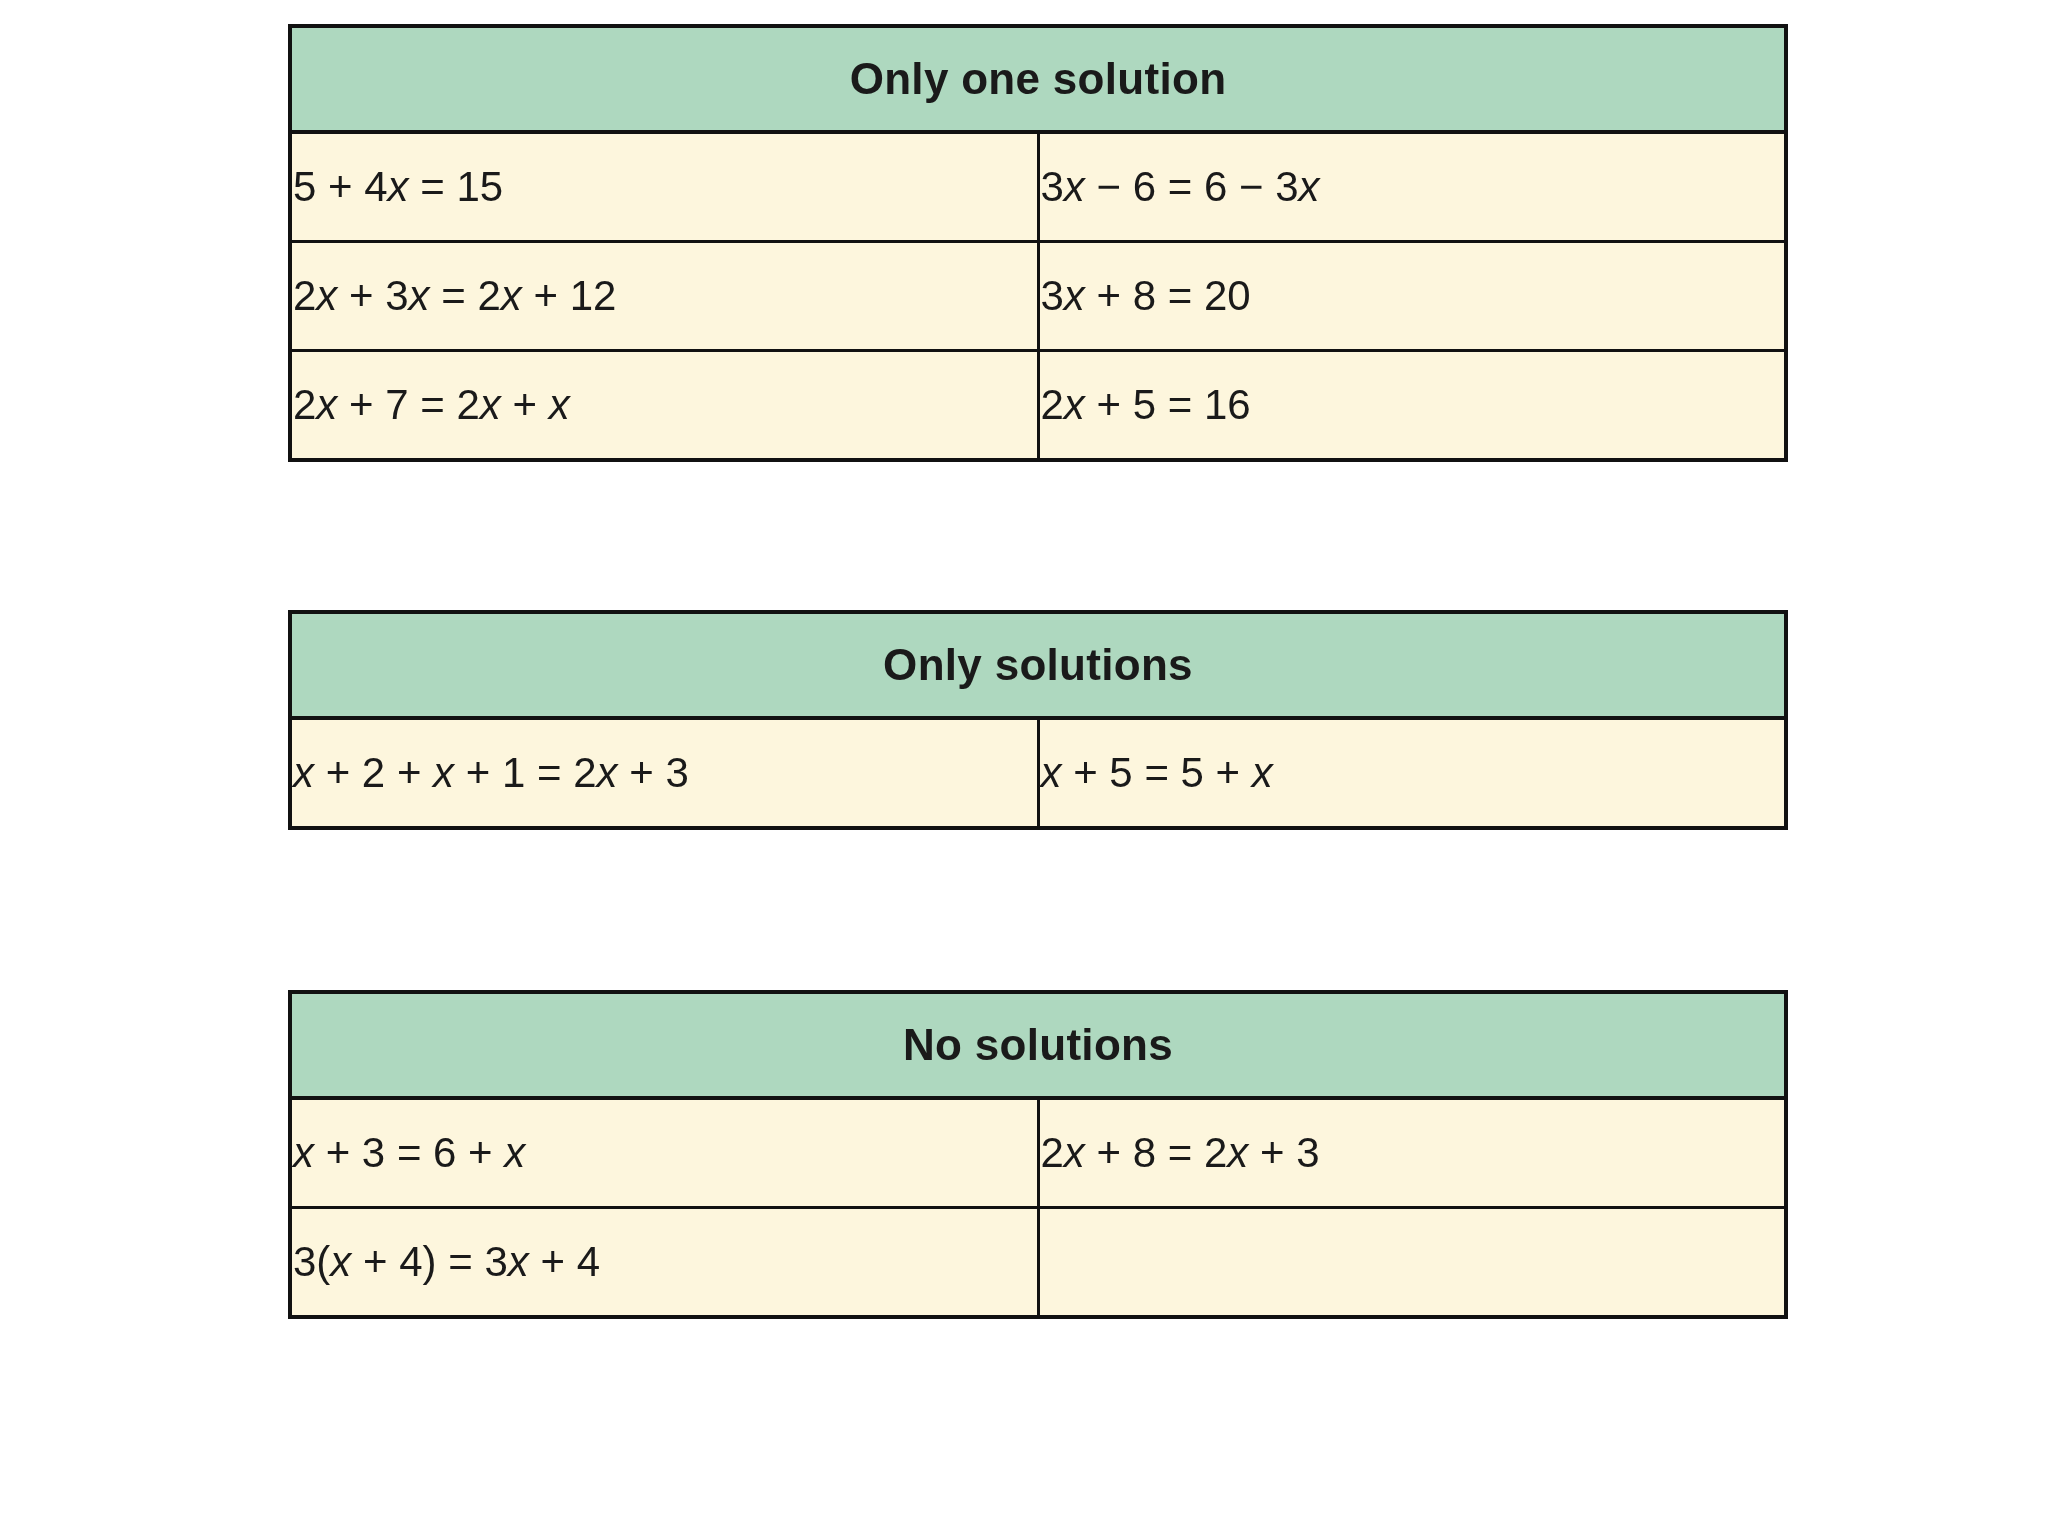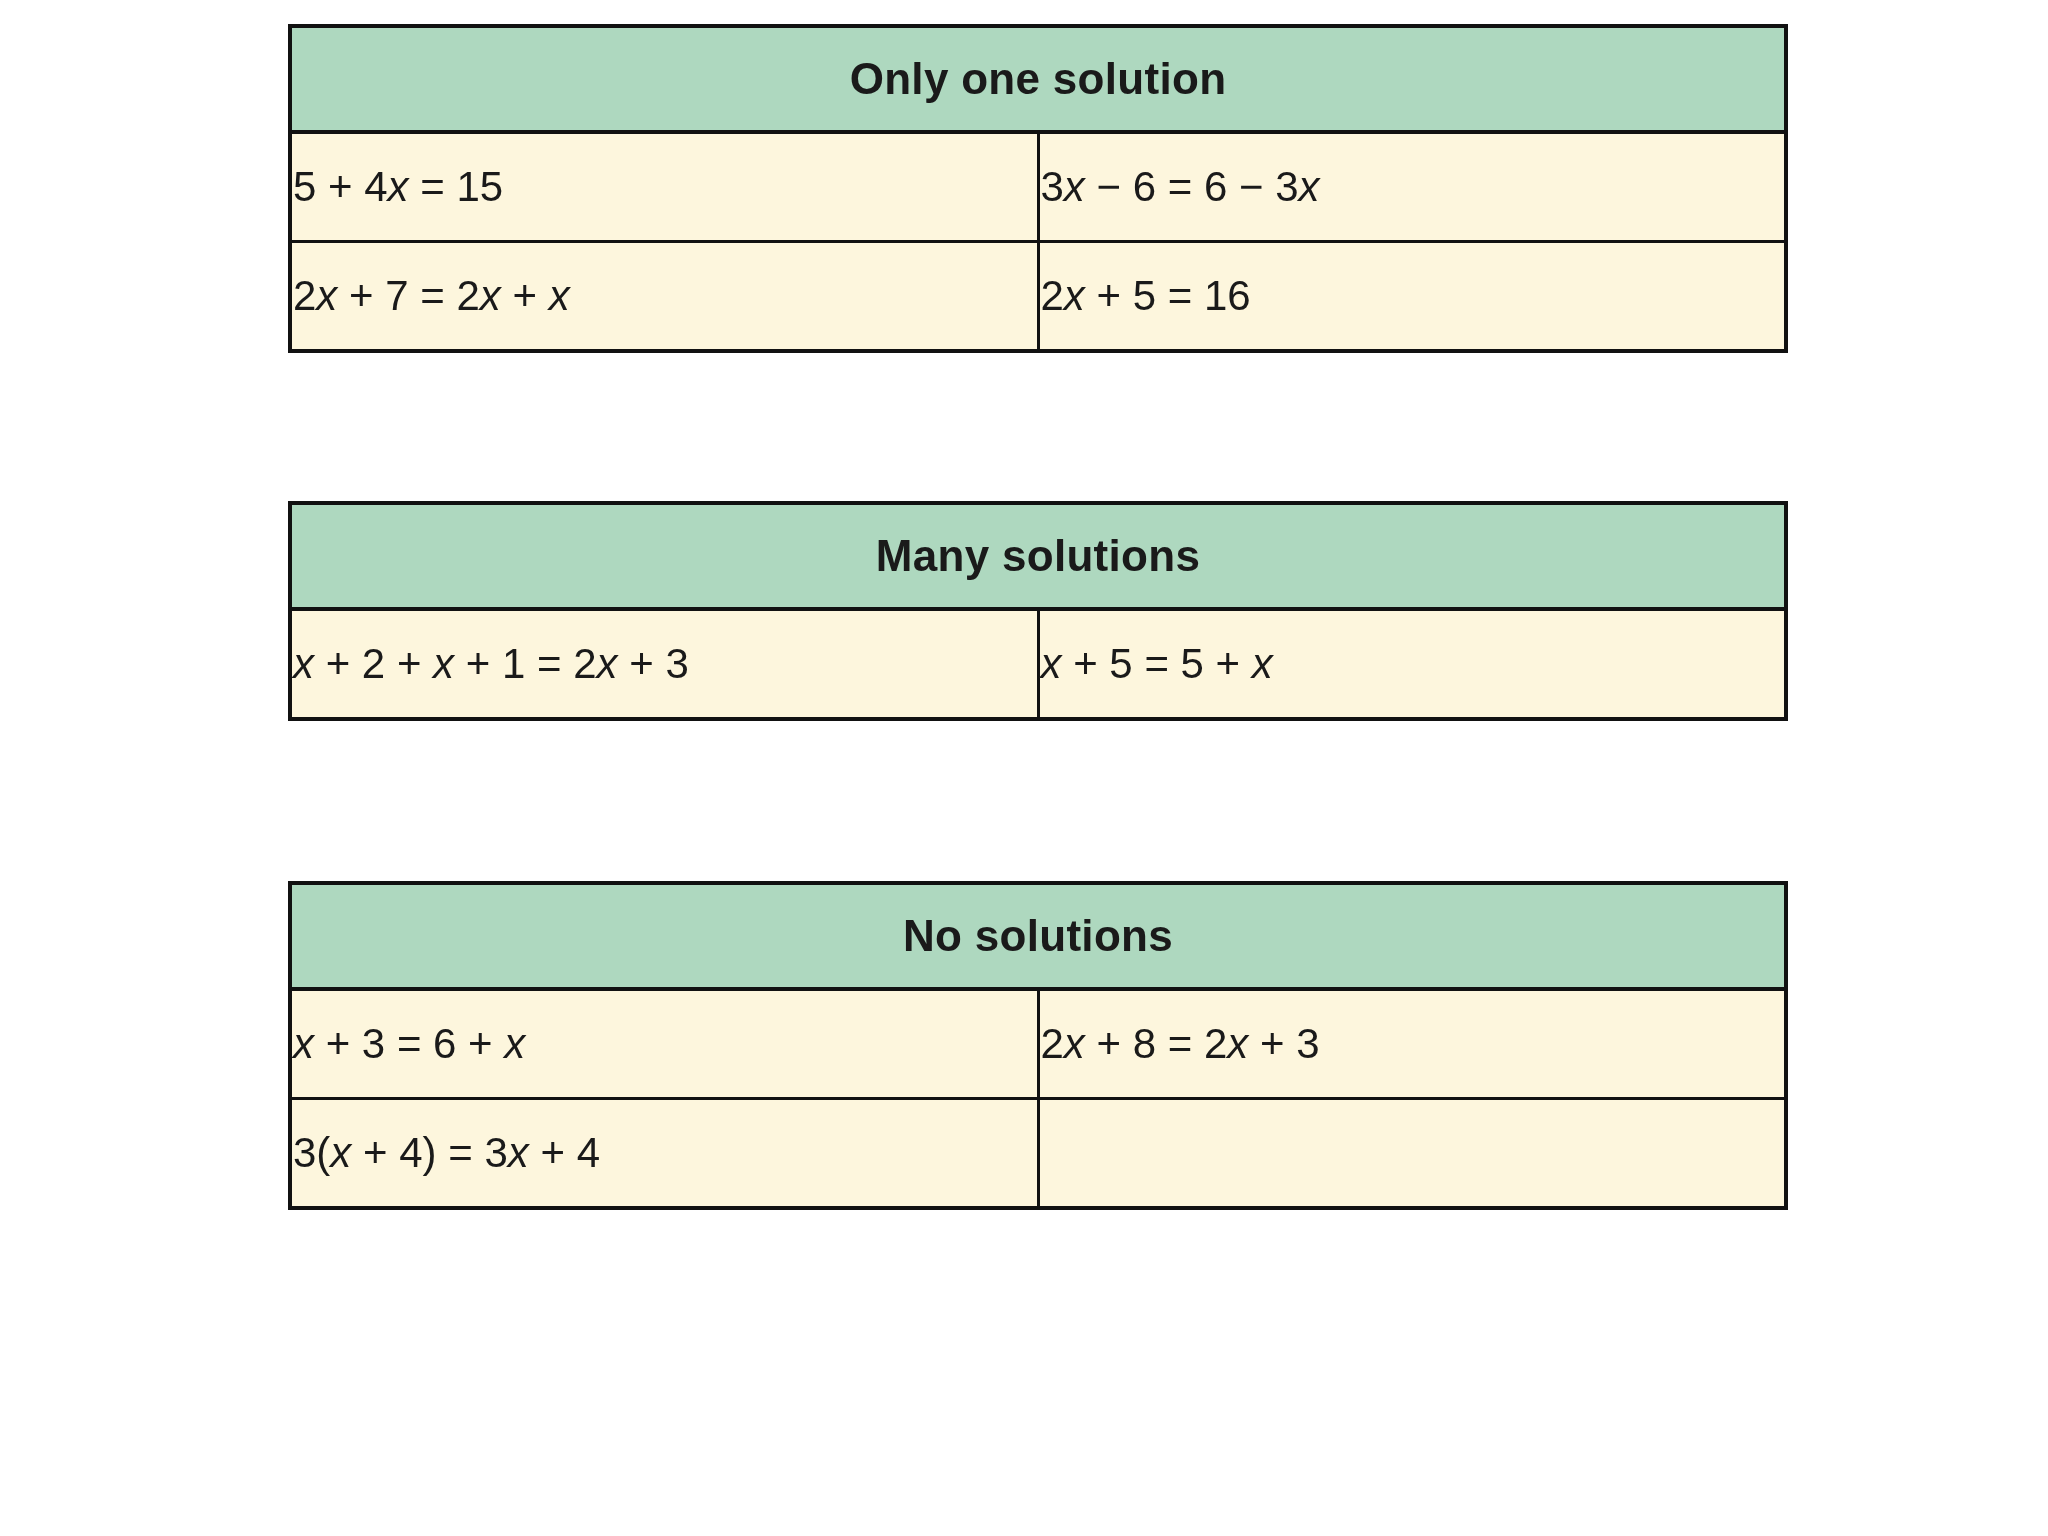--- a/index.html
+++ b/index.html
@@ -82,32 +82,36 @@
         <tr>
           <th colspan="2">Only one solution</th>
         </tr>
       </thead>
       <tbody>
         <tr>
           <td class="eq">5 + 4<i>x</i> = 15</td>
           <td class="eq">3<i>x</i> − 6 = 6 − 3<i>x</i></td>
         </tr>
         <tr>
+          <td class="eq">2<i>x</i> + 3<i>x</i> = 2<i>x</i> + 12</td>
+          <td class="eq">3<i>x</i> + 8 = 20</td>
+        </tr>
+        <tr>
           <td class="eq">2<i>x</i> + 7 = 2<i>x</i> + <i>x</i></td>
           <td class="eq">2<i>x</i> + 5 = 16</td>
         </tr>
       </tbody>
     </table>
 
     <div class="spacer-1"></div>
 
     <table class="eq-table">
       <thead>
         <tr>
-          <th colspan="2">Many solutions</th>
+          <th colspan="2">Only solutions</th>
         </tr>
       </thead>
       <tbody>
         <tr>
           <td class="eq"><i>x</i> + 2 + <i>x</i> + 1 = 2<i>x</i> + 3</td>
           <td class="eq"><i>x</i> + 5 = 5 + <i>x</i></td>
         </tr>
       </tbody>
     </table>
 

